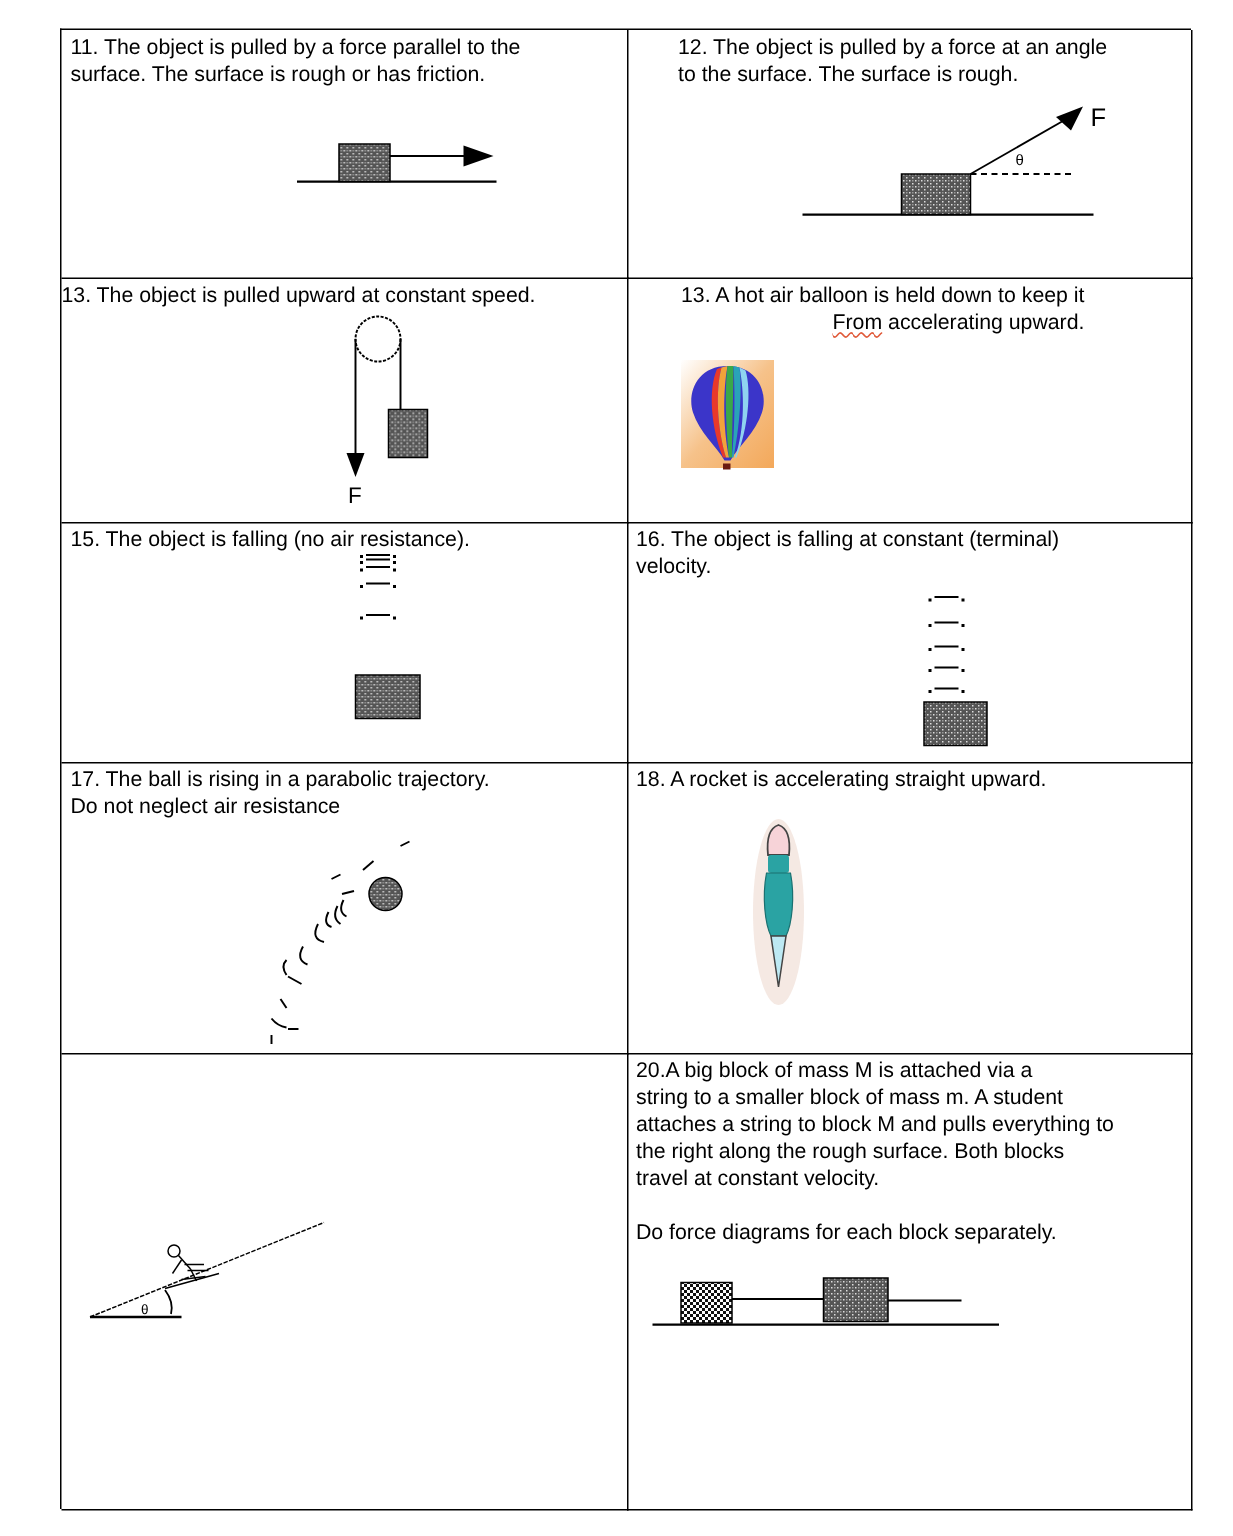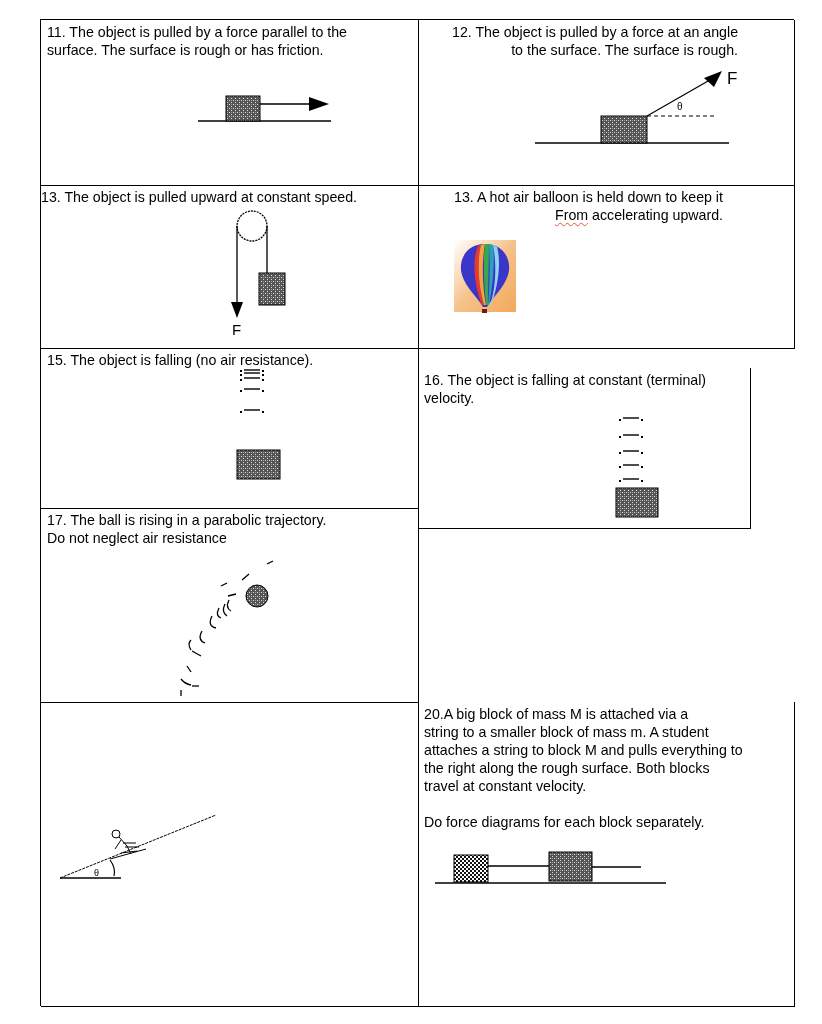--- a/index.html
+++ b/index.html
@@ -43,21 +43,21 @@
     <div class="txt" style="left:6px;top:3px;">11. The object is pulled by a force parallel to the
 surface. The surface is rough or has friction.</div>
     <svg width="378" height="166">
       <line x1="157" y1="101" x2="290" y2="101" stroke="#000" stroke-width="1.5"></line>
       <rect x="185" y="76" width="34" height="25" fill="url(#dots)" stroke="#000" stroke-width="1"></rect>
       <line x1="219" y1="84" x2="275" y2="84" stroke="#000" stroke-width="1.3"></line>
       <polygon points="268,77 288,84 268,91" fill="#000"></polygon>
     </svg>
   </div>
   <div class="cell" style="left:377px;top:0;width:377px;height:166px;">
-    <div class="txt" style="left:34px;top:3px;text-align:right;"> 12. The object is pulled by a force at an angle
+    <div class="txt" style="left:34px;top:3px;"> 12. The object is pulled by a force at an angle
  to the surface. The surface is rough.</div>
     <svg width="377" height="166">
       <line x1="117" y1="123" x2="311" y2="123" stroke="#000" stroke-width="1.5"></line>
       <rect x="183" y="96" width="46" height="27" fill="url(#dots)" stroke="#000" stroke-width="1"></rect>
       <line x1="229" y1="96" x2="296" y2="96" stroke="#000" stroke-width="1.2" stroke-dasharray="4,3"></line>
       <line x1="229" y1="96" x2="297" y2="57" stroke="#000" stroke-width="1.2"></line>
       <polygon points="286,58 304,51 296,67" fill="#000"></polygon>
       <text x="309" y="64" font-family="Liberation Sans, sans-serif" font-size="17">F</text>
       <text x="259" y="90" font-family="Liberation Sans, sans-serif" font-size="10">θ</text>
     </svg>
@@ -106,21 +106,21 @@
         <rect x="199" y="31" width="2" height="2"></rect>
           <rect x="221" y="31" width="2" height="2"></rect>
         <rect x="199" y="42" width="2" height="2"></rect>
           <rect x="221" y="42" width="2" height="2"></rect>
         <rect x="199" y="63" width="2" height="2"></rect>
           <rect x="221" y="63" width="2" height="2"></rect>
       </g>
       <rect x="196" y="102" width="43" height="29" fill="url(#dots)" stroke="#000" stroke-width="1"></rect>
     </svg>
   </div>
-  <div class="cell" style="left:377px;top:328px;width:333px;height:161px;margin-top:20px;">
+  <div class="cell" style="left:377px;top:328px;width:377px;height:161px;">
     <div class="txt" style="left:6px;top:3px;">16. The object is falling at constant (terminal)
 velocity.</div>
     <svg width="377" height="161">
       <g stroke="#000" stroke-width="1.4">
         <line x1="205" y1="50" x2="221" y2="50"></line>
         <line x1="205" y1="67" x2="221" y2="67"></line>
         <line x1="205" y1="83" x2="221" y2="83"></line>
         <line x1="205" y1="97" x2="221" y2="97"></line>
         <line x1="205" y1="111" x2="221" y2="111"></line>
       </g>
@@ -157,20 +157,30 @@
         <path d="M150,132 Q146,136 150,142"></path>
         <path d="M151,143 L160,148"></path>
         <path d="M146,158 L150,164"></path>
         <path d="M140,171 Q144,176 150,177"></path>
         <path d="M151,178 L158,178"></path>
         <path d="M140,182 L140,188"></path>
       </g>
       <circle cx="216" cy="88" r="11" fill="url(#dots)" stroke="#000" stroke-width="1"></circle>
     </svg>
   </div>
+  <div class="cell" style="left:377px;top:488px;width:377px;height:195px;">
+    <div class="txt" style="left:6px;top:3px;">18. A rocket is accelerating straight upward.</div>
+    <svg width="377" height="195">
+      <ellipse cx="101" cy="100" rx="17" ry="62" fill="#f3e4dc" opacity="0.8"></ellipse>
+      <path d="M101,42 C95,44 93,52 94,62 L108,62 C109,52 107,44 101,42 Z" fill="#f7d3d8" stroke="#444" stroke-width="1.2"></path>
+      <rect x="94" y="62" width="14" height="12" rx="2" fill="#2aa3a3"></rect>
+      <path d="M93,74 L109,74 C112,90 110,108 106,116 L96,116 C92,108 90,90 93,74 Z" fill="#2aa3a3" stroke="#1a7070" stroke-width="0.8"></path>
+      <path d="M96,116 L106,116 L101,150 Z" fill="#bde9f3" stroke="#444" stroke-width="1"></path>
+    </svg>
+  </div>
 
   <div class="cell" style="left:0;top:682px;width:378px;height:305px;">
     <svg width="378" height="305">
       <line x1="19" y1="176" x2="80" y2="176" stroke="#000" stroke-width="1.6"></line>
       <line x1="19" y1="176" x2="175" y2="113" stroke="#000" stroke-width="1" stroke-dasharray="3,1"></line>
       <path d="M69,158 Q75,166 73,174" fill="none" stroke="#000" stroke-width="1.2"></path>
       <text x="53" y="174" font-family="Liberation Sans, sans-serif" font-size="9">θ</text>
       <g stroke="#000" stroke-width="1" fill="none">
         <circle cx="75" cy="132" r="4"></circle>
         <line x1="78" y1="135" x2="86" y2="144"></line>

